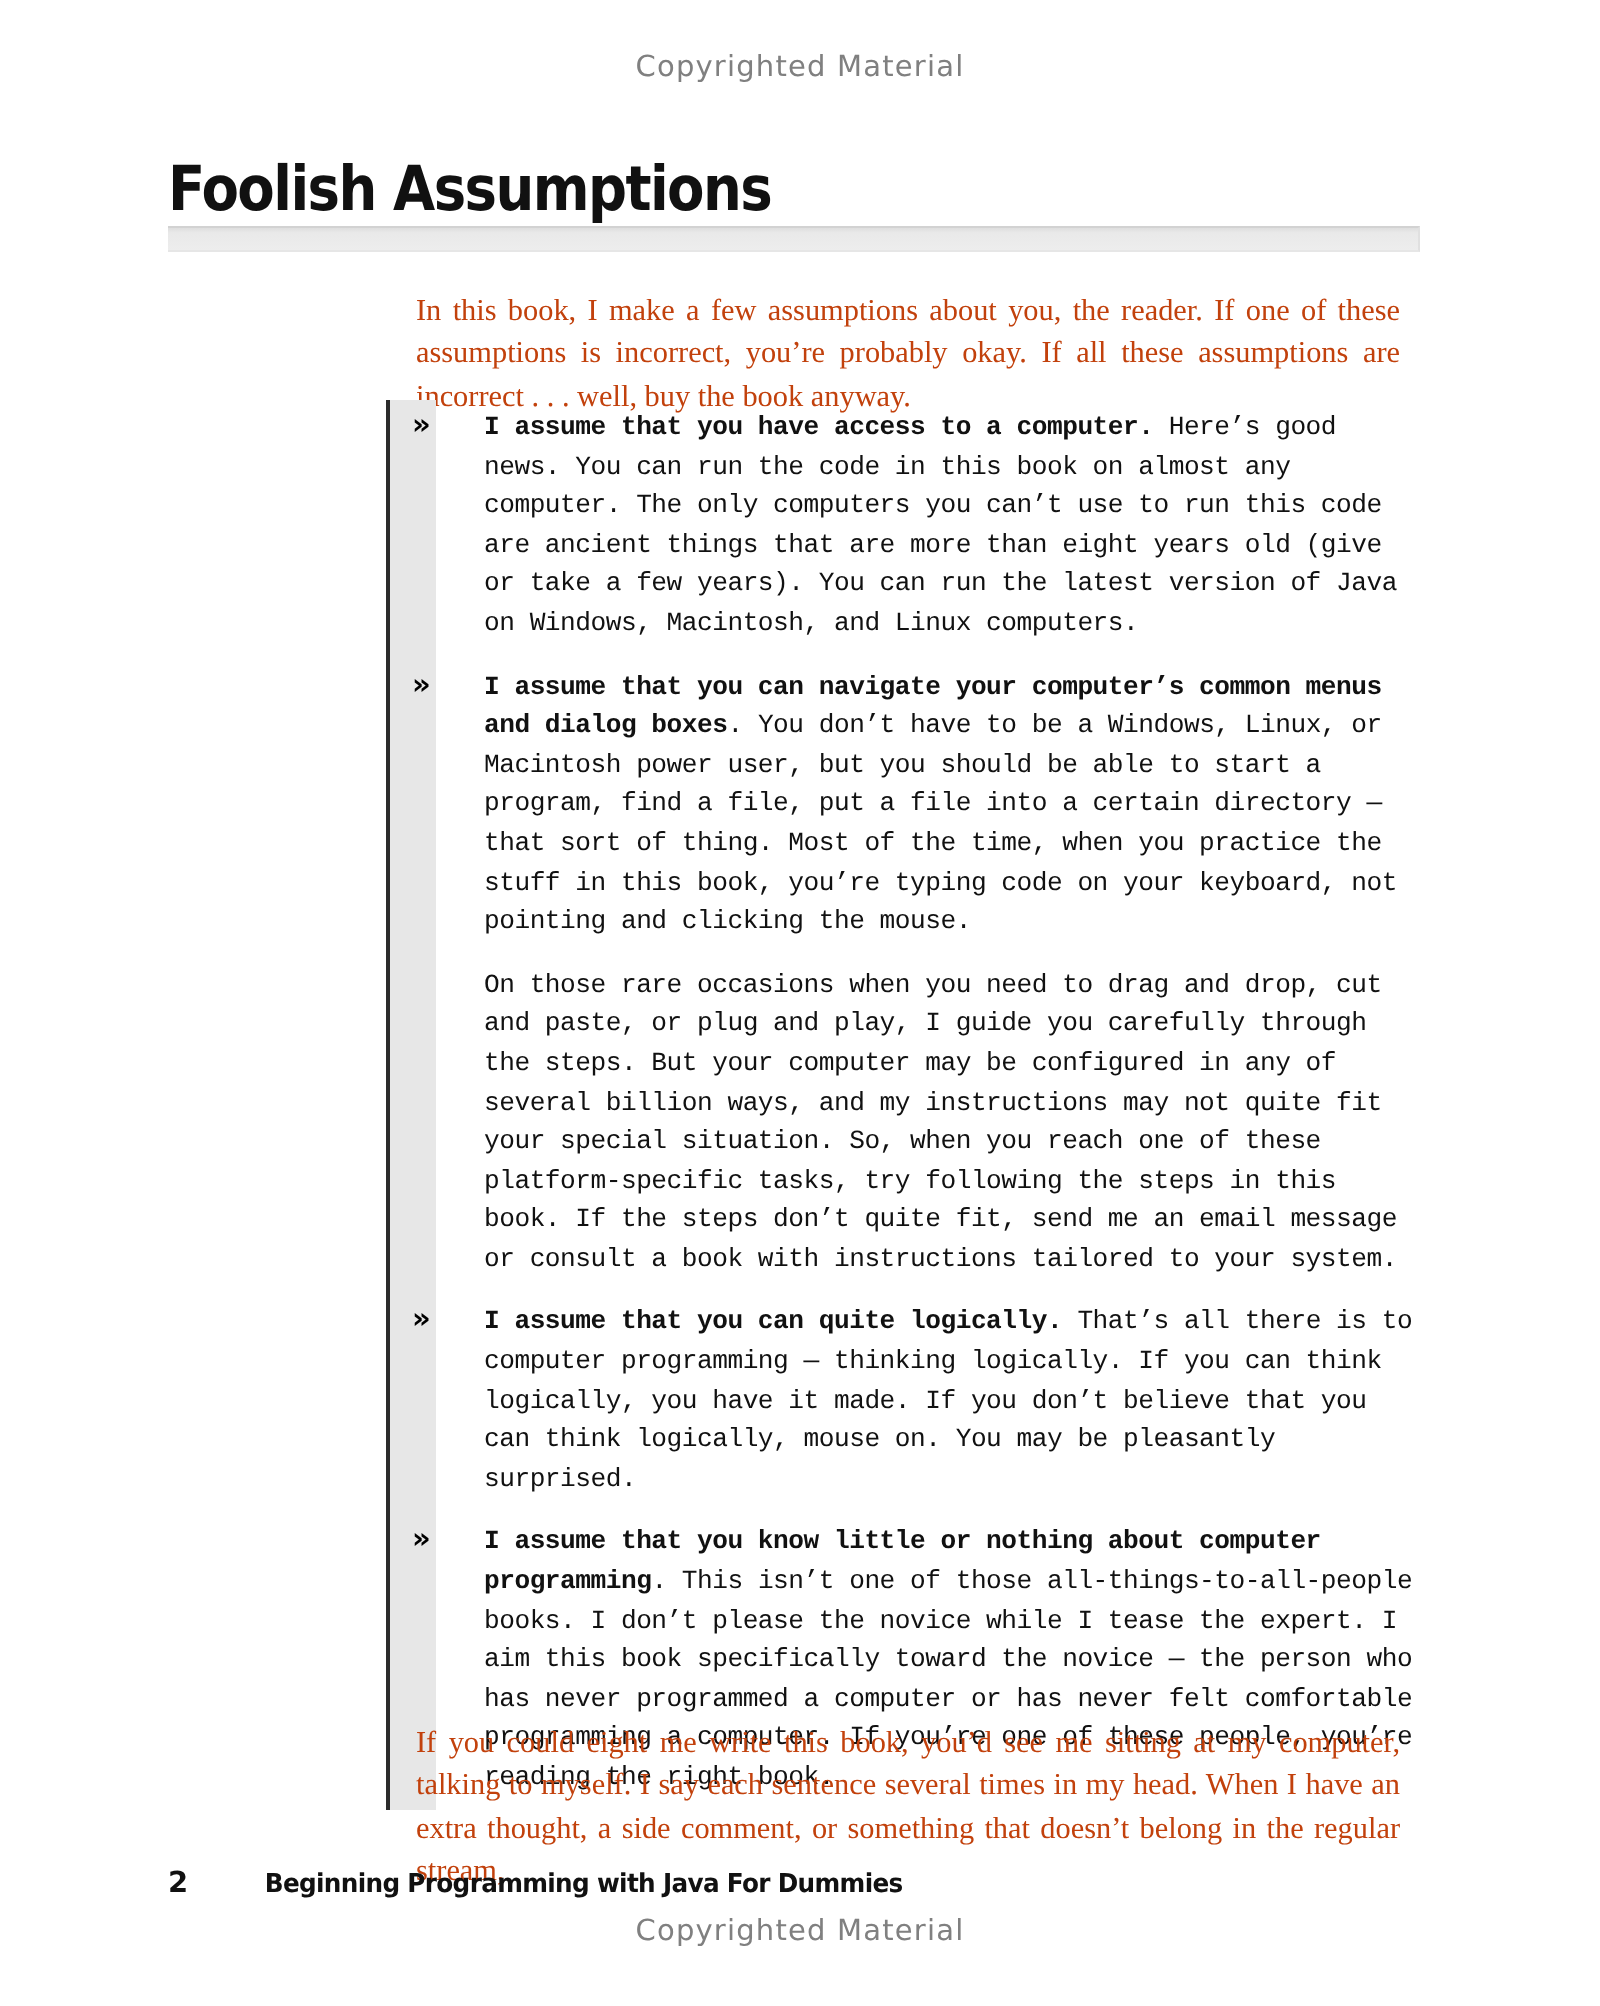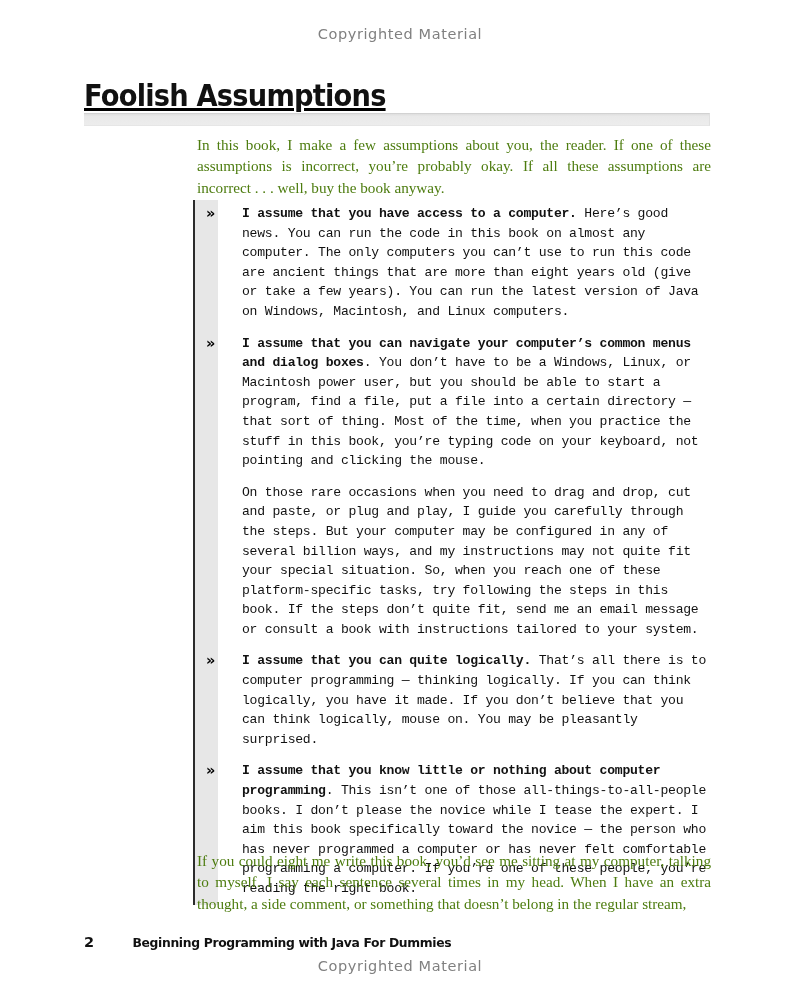--- a/index.html
+++ b/index.html
@@ -71,22 +71,22 @@
   .body-col {
     position: absolute;
     left: 196px;
     width: 516px;
   }
   .body-par {
     font-family: "Liberation Serif", serif;
     font-size: 15.2px;
     line-height: 21.4px;
     text-align: justify;
-    margin: 1px;
-    color: #4d7c0f;
+    margin: 12px;
+    color: #c2410c;
   }
 
   
   .list-block {
     position: absolute;
     left: 193px;
     top: 200px;
     width: 519px;
   }
   .list-rule {
@@ -171,21 +171,21 @@
     white-space: nowrap;
   }
 </style>
 </head>
 <body>
 
 <div class="page">
 
   <div class="copyright-head top">Copyrighted Material</div>
 
-  <div class="section" style="top:78px;text-decoration:underline;">
+  <div class="section" style="top:78px;">
     <h2 class="section-title">Foolish Assumptions</h2>
     <div class="section-rule"></div>
   </div>
 
   <div class="body-col" style="top:133px;">
     <p class="body-par">In this book, I make a few assumptions about you, the reader. If one of these assumptions is incorrect, you’re probably okay. If all these assumptions are incorrect . . . well, buy the book anyway.</p>
   </div>
 
   <div class="list-block">
     <div class="list-rule"></div>

